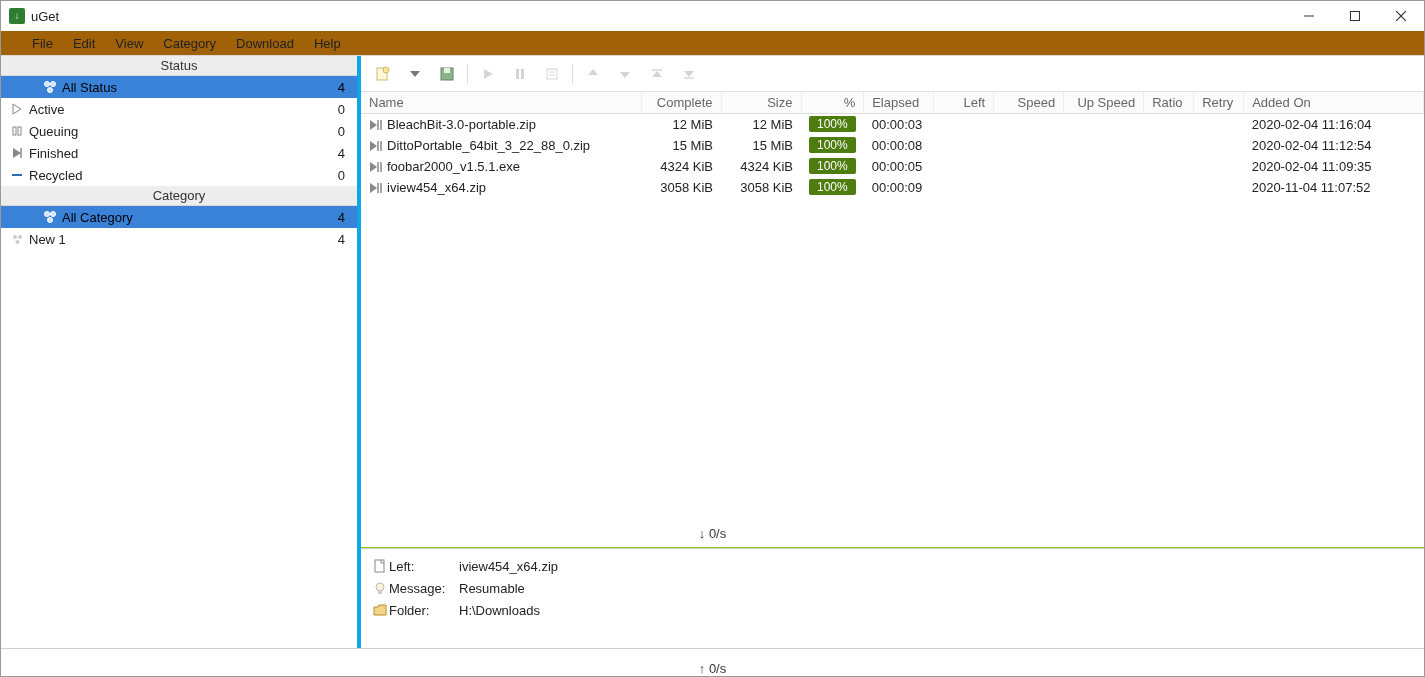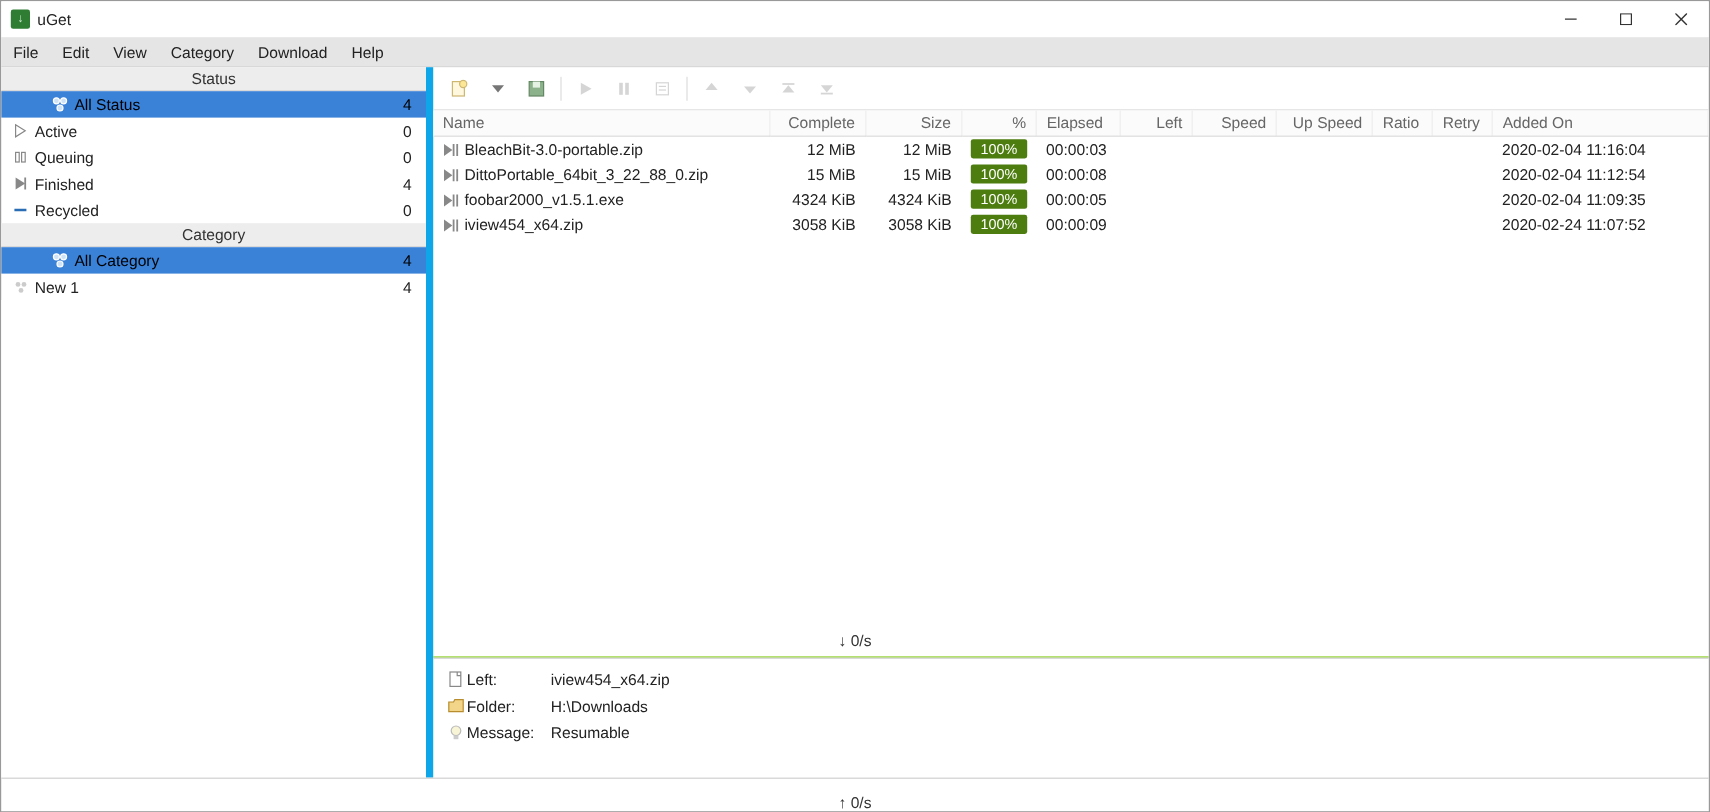--- a/index.html
+++ b/index.html
@@ -8,27 +8,27 @@
   
   
   .titlebar { height: 30px; display: flex; align-items: center; padding: 0 0 0 8px; background: #fff; }
   .titlebar .app-icon { width: 16px; height: 16px; background: #2e7d32; border-radius: 2px; margin-right: 6px; display: inline-flex; align-items: center; justify-content: center; }
   .titlebar .app-icon::after { content: "↓"; color: #cde7cd; font-size: 10px; line-height: 1; }
   .titlebar .title { flex: 0 0 auto; }
   .titlebar .spacer { flex: 1; }
   .titlebar .win-btn { width: 46px; height: 30px; display: flex; align-items: center; justify-content: center; font-family: Arial, sans-serif; font-size: 14px; color: #333; }
   
   
-  .menubar { height: 24px; display: flex; align-items: center; padding: 0 0; background: #e5e5e5; }
+  .menubar { height: 24px; display: flex; align-items: center; padding: 0 21px; background: #a16207; }
   .menubar .menu-item { padding: 3px 10px; cursor: default; }
   
   .inner { flex: 1; display: flex; border-top: 1px solid #d8d8d8; min-height: 0; }
   
   
-  .sidebar { width: 360px; display: flex; flex-direction: column; border-right: 6px solid #0ea5e9; }
+  .sidebar { width: 360px; display: flex; flex-direction: column; border-right: 4px solid #0ea5e9; }
   .sidebar .section-header { background: #ededed; text-align: center; padding: 2px 0; border-bottom: 1px solid #d8d8d8; color: #333; }
   .sidebar .item { display: flex; align-items: center; padding: 2px 8px; height: 22px; }
   .sidebar .item .icon { width: 16px; margin-right: 4px; display: inline-flex; align-items: center; justify-content: center; }
   .sidebar .item .label { flex: 1; }
   .sidebar .item .count { padding-right: 4px; }
   .sidebar .item.selected { background: #3a81d8; color: #000000; padding-left: 41px; }
   .sidebar .fill { flex: 1; background: #fff; }
   
   .icon svg { display: block; }
   
@@ -324,55 +324,55 @@
                 </span><span>iview454_x64.zip</span></td>
               <td class="right">3058 KiB</td>
               <td class="right">3058 KiB</td>
               <td class="right"><span class="pct-badge">100%</span></td>
               <td>00:00:09</td>
               <td class="right"></td>
               <td class="right"></td>
               <td class="right"></td>
               <td></td>
               <td></td>
-              <td>2020-02-24 11:07:52</td>
+              <td>2020-11-04 11:07:52</td>
             </tr>
           </tbody>
       </table>
     </div>
 
     <div class="details">
       <div class="drow">
         <span class="dicon">
           <svg width="14" height="14">
               <rect x="2" y="1" width="9" height="12" fill="#fff" stroke="#888"></rect>
               <polyline points="8,1 8,4 11,4" fill="none" stroke="#888"></polyline>
             </svg>
         </span>
         <span class="dkey">Left:</span>
         <span>iview454_x64.zip</span>
       </div>
       <div class="drow">
         <span class="dicon">
           <svg width="14" height="14">
+              <circle cx="7" cy="6" r="4" fill="#f8f4d6" stroke="#bbb"></circle>
+              <rect x="5" y="10" width="4" height="3" fill="#ccc"></rect>
+            </svg>
+        </span>
+        <span class="dkey">Message:</span>
+        <span>Resumable</span>
+      </div>
+      <div class="drow">
+        <span class="dicon">
+          <svg width="14" height="14">
               <path d="M1 4 L5 4 L6 2 L13 2 L13 12 L1 12 Z" fill="#f3d58a" stroke="#b88d2e"></path>
             </svg>
         </span>
         <span class="dkey">Folder:</span>
         <span>H:\Downloads</span>
-      </div>
-      <div class="drow">
-        <span class="dicon">
-          <svg width="14" height="14">
-              <circle cx="7" cy="6" r="4" fill="#f8f4d6" stroke="#bbb"></circle>
-              <rect x="5" y="10" width="4" height="3" fill="#ccc"></rect>
-            </svg>
-        </span>
-        <span class="dkey">Message:</span>
-        <span>Resumable</span>
       </div>
     </div>
   </div>
 </div>
 
 <div class="statusbar">
   <span class="speed">↓ 0/s</span>
   <span class="speed">↑ 0/s</span>
 </div>
 

